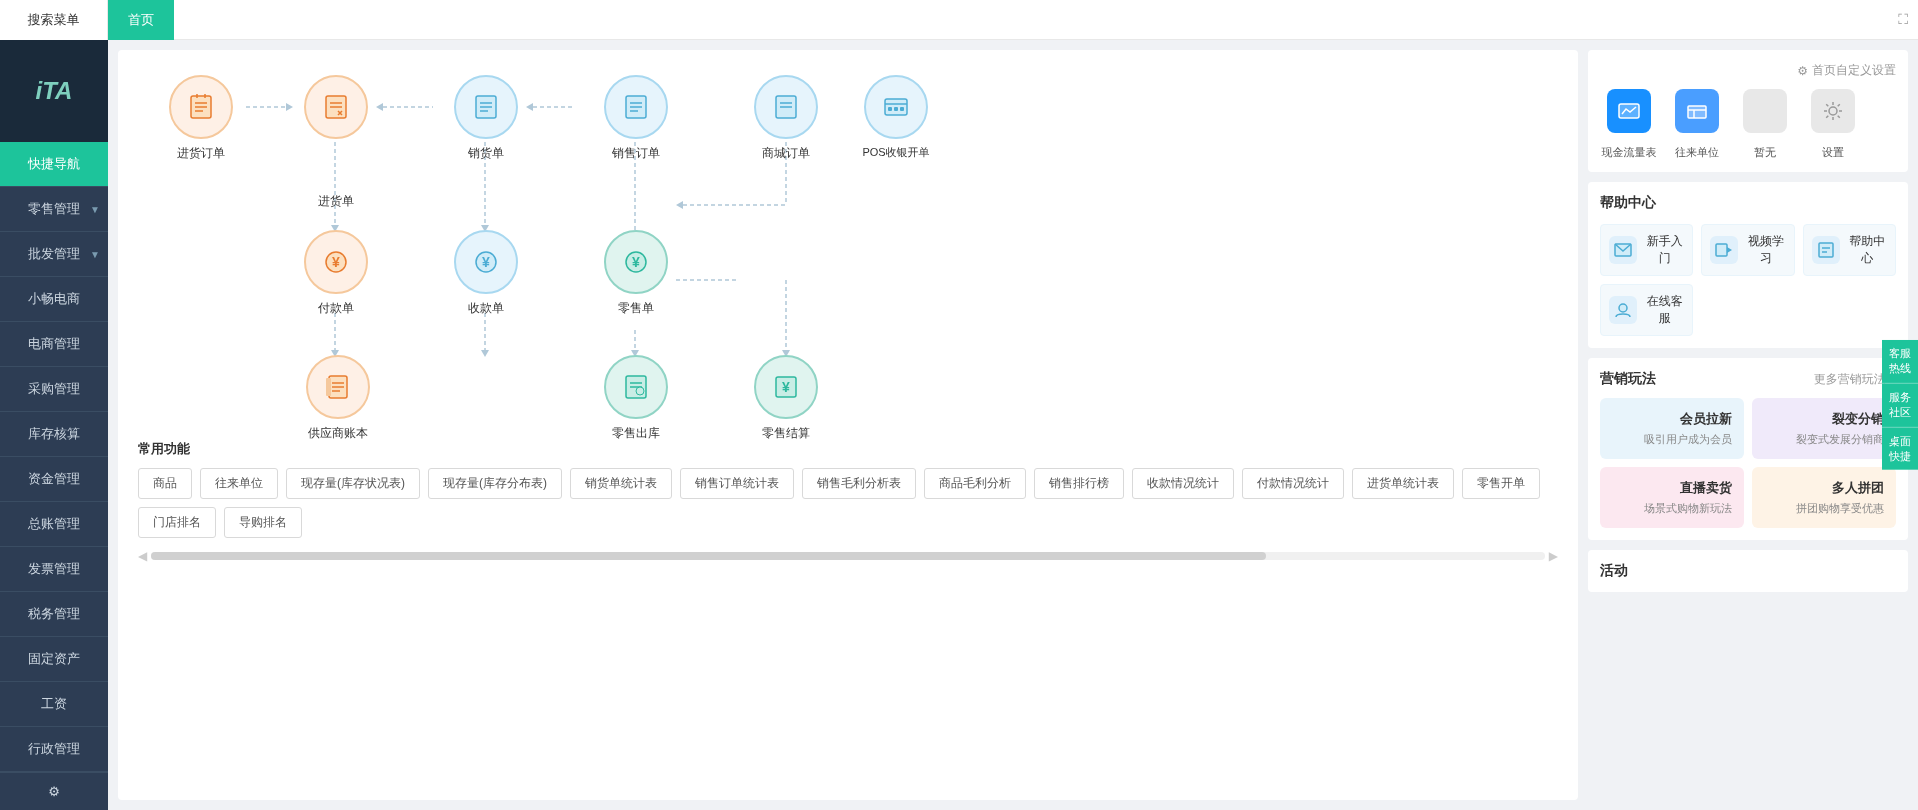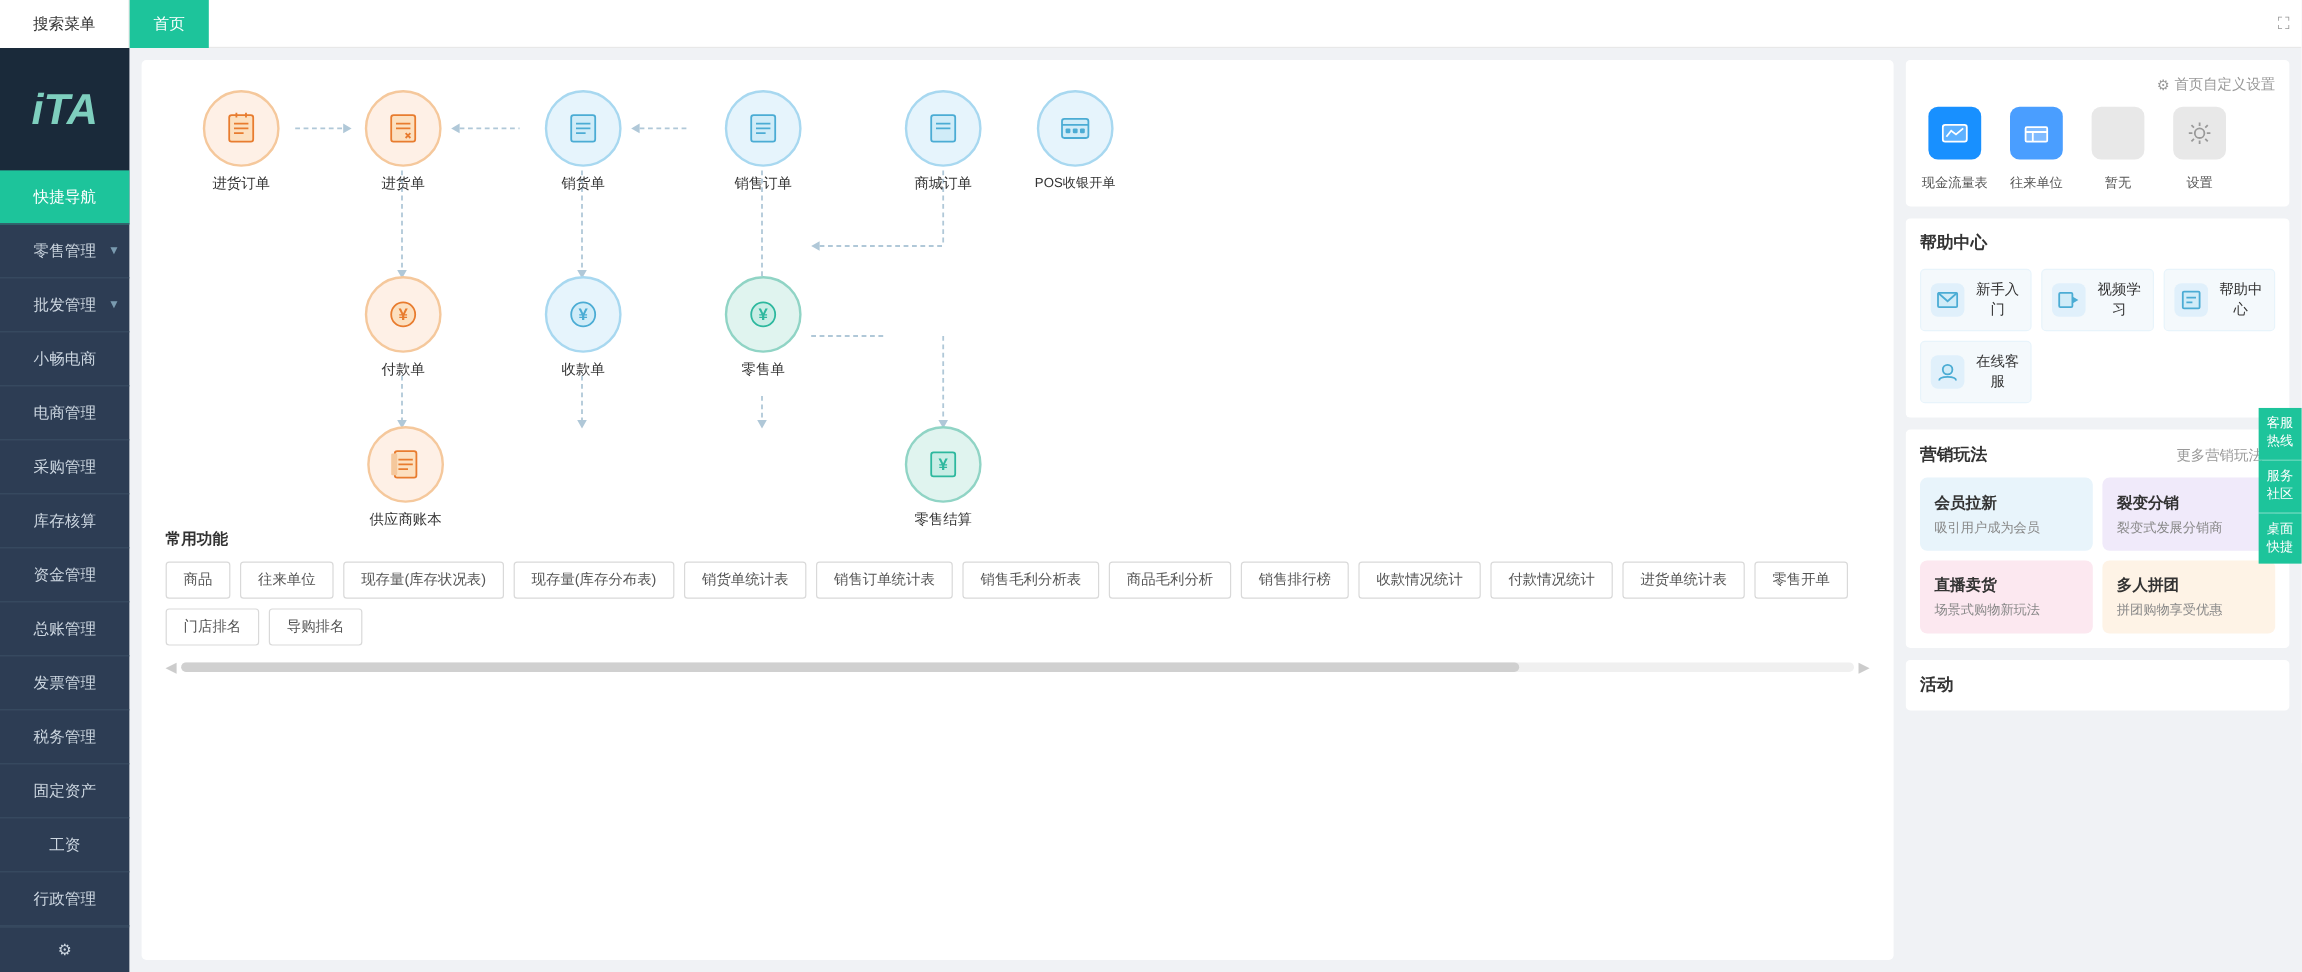--- a/index.html
+++ b/index.html
@@ -290,20 +290,21 @@
       grid-template-columns: 1fr 1fr;
       gap: 8px;
     }
     .marketing-item {
       border-radius: 6px;
       padding: 12px;
       cursor: pointer;
       display: flex;
       flex-direction: column;
       gap: 4px;
+      text-align: right;
     }
     .marketing-item.light-blue { background: #e8f4fb; }
     .marketing-item.light-purple { background: #f0eafa; }
     .marketing-item.light-pink { background: #fce8f0; }
     .marketing-item.light-orange { background: #fef3e6; }
     .marketing-item-title { font-size: 13px; font-weight: bold; color: #333; }
     .marketing-item-desc { font-size: 11px; color: #888; }
 
     
     .activity-section {
@@ -372,21 +373,21 @@
 <div class="top-bar">
   <div class="search-menu">搜索菜单</div>
   <div class="tab-item">首页</div>
   <div class="fullscreen-btn">⛶</div>
 </div>
 
 <div class="main-layout">
 
   <div class="sidebar">
     <div class="sidebar-logo">
-      <span style="font-size:36px;color:#7ecfbe;font-style:italic;font-weight:bold;">iTA</span>
+      <span style="font-size:24px;color:#7ecfbe;font-style:italic;font-weight:bold;">iTA</span>
     </div>
 
     <div id="sidebar-nav">
         <div class="sidebar-nav-item active">快捷导航</div>
         <div class="sidebar-nav-item">零售管理<span class="arrow">▼</span></div>
         <div class="sidebar-nav-item">批发管理<span class="arrow">▼</span></div>
         <div class="sidebar-nav-item">小畅电商</div>
         <div class="sidebar-nav-item">电商管理</div>
         <div class="sidebar-nav-item">采购管理</div>
         <div class="sidebar-nav-item">库存核算</div>
@@ -453,21 +454,21 @@
                 <line x1="8" y1="10" x2="20" y2="10" stroke="#e87c2f" stroke-width="1.5"></line>
                 <line x1="8" y1="14" x2="20" y2="14" stroke="#e87c2f" stroke-width="1.5"></line>
                 <line x1="8" y1="18" x2="16" y2="18" stroke="#e87c2f" stroke-width="1.5"></line>
                 <path d="M18 1 L18 5" stroke="#e87c2f" stroke-width="1.5"></path>
                 <path d="M10 1 L10 5" stroke="#e87c2f" stroke-width="1.5"></path>
               </svg>
           </div>
           <span class="fl">进货订单</span>
         </div>
 
-        <div class="abs-node" style="left:153px;top:5px;">
+        <div class="abs-node" style="left:153px;top:5px;gap:48px;">
           <div class="fc orange">
             <svg width="28" height="28" viewBox="0 0 28 28" fill="none">
                 <rect x="4" y="3" width="20" height="22" rx="2" fill="#fce0c0" stroke="#e87c2f" stroke-width="1.5"></rect>
                 <line x1="8" y1="10" x2="20" y2="10" stroke="#e87c2f" stroke-width="1.5"></line>
                 <line x1="8" y1="14" x2="20" y2="14" stroke="#e87c2f" stroke-width="1.5"></line>
                 <path d="M16 18 L20 22 M20 18 L16 22" stroke="#e87c2f" stroke-width="1.5"></path>
               </svg>
           </div>
           <span class="fl">进货单</span>
         </div>
@@ -557,20 +558,31 @@
                 <line x1="8" y1="10" x2="20" y2="10" stroke="#e87c2f" stroke-width="1.5"></line>
                 <line x1="8" y1="14" x2="20" y2="14" stroke="#e87c2f" stroke-width="1.5"></line>
                 <line x1="8" y1="18" x2="16" y2="18" stroke="#e87c2f" stroke-width="1.5"></line>
                 <rect x="2" y="5" width="5" height="18" rx="1" fill="#f5c89c"></rect>
               </svg>
           </div>
           <span class="fl">供应商账本</span>
         </div>
 
 
+        <div class="abs-node" style="left:453px;top:285px;">
+          <div class="fc teal">
+            <svg width="28" height="28" viewBox="0 0 28 28" fill="none">
+                <rect x="4" y="3" width="20" height="22" rx="2" fill="#c8ede5" stroke="#2db89e" stroke-width="1.5"></rect>
+                <line x1="8" y1="10" x2="20" y2="10" stroke="#2db89e" stroke-width="1.5"></line>
+                <line x1="8" y1="14" x2="20" y2="14" stroke="#2db89e" stroke-width="1.5"></line>
+                <circle cx="18" cy="18" r="4" fill="#c8ede5" stroke="#2db89e" stroke-width="1"></circle>
+              </svg>
+          </div>
+          <span class="fl">零售出库</span>
+        </div>
 
         <div class="abs-node" style="left:603px;top:285px;">
           <div class="fc teal">
             <svg width="28" height="28" viewBox="0 0 28 28" fill="none">
                 <rect x="4" y="4" width="20" height="20" rx="2" fill="#c8ede5" stroke="#2db89e" stroke-width="1.5"></rect>
                 <text x="14" y="19" text-anchor="middle" fill="#2db89e" font-size="14" font-weight="bold">¥</text>
               </svg>
           </div>
           <span class="fl">零售结算</span>
         </div>

